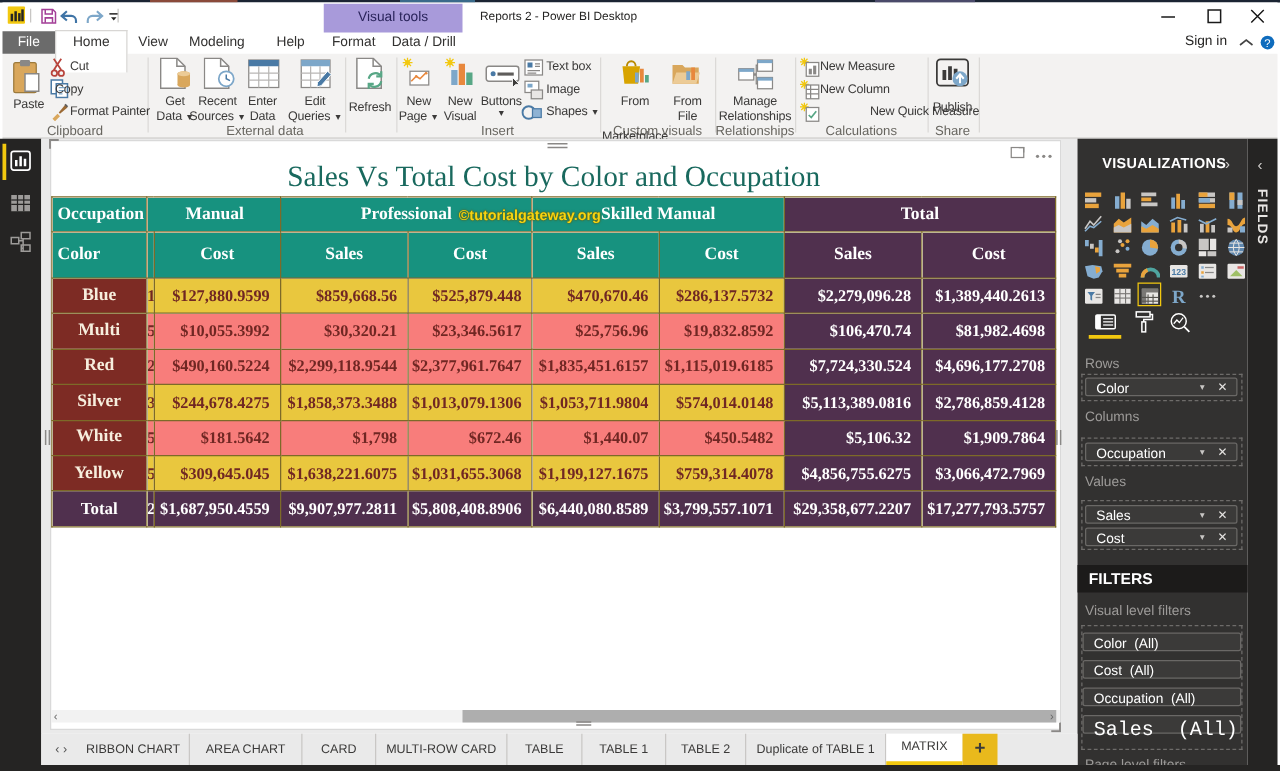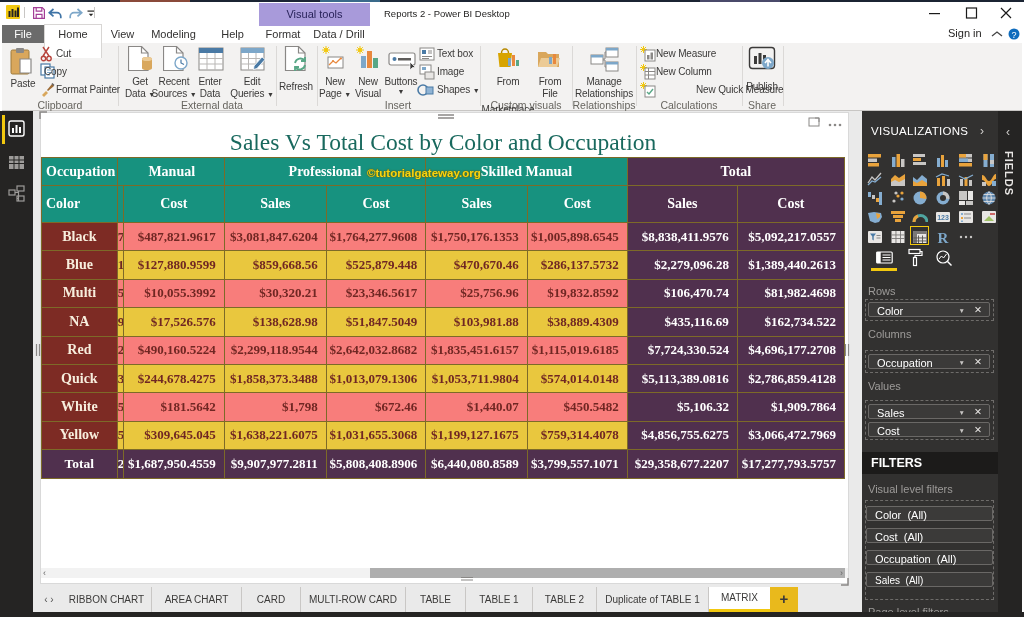--- a/index.html
+++ b/index.html
@@ -384,31 +384,20 @@
         <td class="teal"></td>
         <td class="teal hc">Cost</td>
         <td class="teal hc">Sales</td>
         <td class="teal hc">Cost</td>
         <td class="teal hc">Sales</td>
         <td class="teal hc">Cost</td>
         <td class="plum hc">Sales</td>
         <td class="plum hc">Cost</td>
       </tr>
       <tr style="height:28.4px">
-        <td class="maroon rlab">Black</td>
-        <td class="salmon num" style="padding-right:1px !important;">7</td>
-        <td class="salmon num">$487,821.9617</td>
-        <td class="salmon num">$3,081,847.6204</td>
-        <td class="salmon num">$1,764,277.9608</td>
-        <td class="salmon num">$1,750,176.1353</td>
-        <td class="salmon num">$1,005,898.6545</td>
-        <td class="plum num">$8,838,411.9576</td>
-        <td class="plum num">$5,092,217.0557</td>
-      </tr>
-      <tr style="height:28.4px">
         <td class="maroon rlab">Blue</td>
         <td class="ycell num" style="padding-right:1px !important;">1</td>
         <td class="ycell num">$127,880.9599</td>
         <td class="ycell num">$859,668.56</td>
         <td class="ycell num">$525,879.448</td>
         <td class="ycell num">$470,670.46</td>
         <td class="ycell num">$286,137.5732</td>
         <td class="plum num">$2,279,096.28</td>
         <td class="plum num">$1,389,440.2613</td>
       </tr>
@@ -417,43 +406,32 @@
         <td class="salmon num" style="padding-right:1px !important;">5</td>
         <td class="salmon num">$10,055.3992</td>
         <td class="salmon num">$30,320.21</td>
         <td class="salmon num">$23,346.5617</td>
         <td class="salmon num">$25,756.96</td>
         <td class="salmon num">$19,832.8592</td>
         <td class="plum num">$106,470.74</td>
         <td class="plum num">$81,982.4698</td>
       </tr>
       <tr style="height:28.4px">
-        <td class="maroon rlab">NA</td>
-        <td class="ycell num" style="padding-right:1px !important;">9</td>
-        <td class="ycell num">$17,526.576</td>
-        <td class="ycell num">$138,628.98</td>
-        <td class="ycell num">$51,847.5049</td>
-        <td class="ycell num">$103,981.88</td>
-        <td class="ycell num">$38,889.4309</td>
-        <td class="plum num">$435,116.69</td>
-        <td class="plum num">$162,734.522</td>
-      </tr>
-      <tr style="height:28.4px">
         <td class="maroon rlab">Red</td>
         <td class="salmon num" style="padding-right:1px !important;">2</td>
         <td class="salmon num">$490,160.5224</td>
         <td class="salmon num">$2,299,118.9544</td>
-        <td class="salmon num">$2,642,032.8682</td>
+        <td class="salmon num">$2,377,961.7647</td>
         <td class="salmon num">$1,835,451.6157</td>
         <td class="salmon num">$1,115,019.6185</td>
         <td class="plum num">$7,724,330.524</td>
         <td class="plum num">$4,696,177.2708</td>
       </tr>
       <tr style="height:28.4px">
-        <td class="maroon rlab">Quick</td>
+        <td class="maroon rlab">Silver</td>
         <td class="ycell num" style="padding-right:1px !important;">3</td>
         <td class="ycell num">$244,678.4275</td>
         <td class="ycell num">$1,858,373.3488</td>
         <td class="ycell num">$1,013,079.1306</td>
         <td class="ycell num">$1,053,711.9804</td>
         <td class="ycell num">$574,014.0148</td>
         <td class="plum num">$5,113,389.0816</td>
         <td class="plum num">$2,786,859.4128</td>
       </tr>
       <tr style="height:28.4px">
@@ -530,21 +508,21 @@
 <div class="abs" style="left:43px;top:568px;font-size:9px;color:#666;">‹</div>
 <div class="abs" style="left:840px;top:568px;font-size:9px;color:#666;">›</div>
 <svg class="abs" style="left:460px;top:576px" width="14" height="6">
     <g stroke="#8a8886" stroke-width="1.2">
       <path d="M1 1.5 h12 M1 4 h12"></path>
     </g>
   </svg>
 
 <div class="abs" id="rpanel"></div>
 <div class="abs" id="fieldsbar"></div>
-<div class="abs" style="left:871px;top:125px;width:110px;font-size:11.5px;font-weight:normal;color:#fff;letter-spacing:0.3px;">VISUALIZATIONS</div>
+<div class="abs" style="left:871px;top:125px;width:110px;font-size:11.5px;font-weight:bold;color:#fff;letter-spacing:0.3px;text-align:right;">VISUALIZATIONS</div>
 <div class="abs" style="left:980px;top:124px;font-size:12px;color:#d0cecc;">›</div>
 <svg class="abs" style="left:867.0px;top:151.5px" width="16" height="16" viewBox="0 0 16 16">
     <rect x="1" y="2" width="13" height="3.5" fill="#e9a33c"></rect>
     <rect x="1" y="6.5" width="9" height="3.5" fill="#c8c6c4"></rect>
     <rect x="1" y="11" width="11" height="3.5" fill="#e9a33c"></rect>
   </svg>
 <svg class="abs" style="left:889.7px;top:151.5px" width="16" height="16" viewBox="0 0 16 16">
     <rect x="2" y="5" width="3.5" height="10" fill="#85add0"></rect>
     <rect x="6.5" y="2" width="3.5" height="13" fill="#e9a33c"></rect>
     <rect x="11" y="7" width="3.5" height="8" fill="#c8c6c4"></rect>
@@ -754,21 +732,21 @@
 <div class="abs" style="left:865px;top:500px;width:129px;height:100px;border:1px dashed #6e6c6a;box-sizing:border-box;"></div>
 <div class="abs" style="left:866px;top:505.5px;width:127px;height:15px;background:#3b3a39;border:1px solid #6a6866;border-radius:2px;box-sizing:border-box;font-size:11px;color:#fff;">
     <span style="position:absolute;left:8px;top:2px;">Color&nbsp; (All)</span>
   </div>
 <div class="abs" style="left:866px;top:527.5px;width:127px;height:15px;background:#3b3a39;border:1px solid #6a6866;border-radius:2px;box-sizing:border-box;font-size:11px;color:#fff;">
     <span style="position:absolute;left:8px;top:2px;">Cost&nbsp; (All)</span>
   </div>
 <div class="abs" style="left:866px;top:549.5px;width:127px;height:15px;background:#3b3a39;border:1px solid #6a6866;border-radius:2px;box-sizing:border-box;font-size:11px;color:#fff;">
     <span style="position:absolute;left:8px;top:2px;">Occupation&nbsp; (All)</span>
   </div>
-<div class="abs" style="left:866px;top:571.5px;width:127px;height:15px;background:#3b3a39;border:1px solid #6a6866;border-radius:2px;box-sizing:border-box;font-size:10px;color:#fff;">
+<div class="abs" style="left:866px;top:571.5px;width:127px;height:15px;background:#3b3a39;border:1px solid #6a6866;border-radius:2px;box-sizing:border-box;font-size:16px;color:#fff;font-family:Liberation Mono, monospace;">
     <span style="position:absolute;left:8px;top:2px;">Sales&nbsp; (All)</span>
   </div>
 <div class="abs" style="left:868px;top:606px;font-size:11px;color:#9d9b99;">Page level filters</div>
 <div class="abs" style="left:1006px;top:125px;font-size:12px;color:#d0cecc;">‹</div>
 <div class="abs" style="left:1003px;top:151px;font-size:11px;font-weight:bold;color:#e8e6e4;writing-mode:vertical-rl;letter-spacing:1px;">FIELDS</div>
 
 <div class="abs" id="tabbar"></div>
 <div class="abs" style="left:36px;top:587px;width:26px;height:25px;line-height:25px;font-size:10px;color:#555;text-align:center;">‹&nbsp;›</div>
 <div class="abs ptab" style="left:62px;width:90px;">RIBBON CHART</div>
 <div class="abs ptab" style="left:152px;width:90px;">AREA CHART</div>

